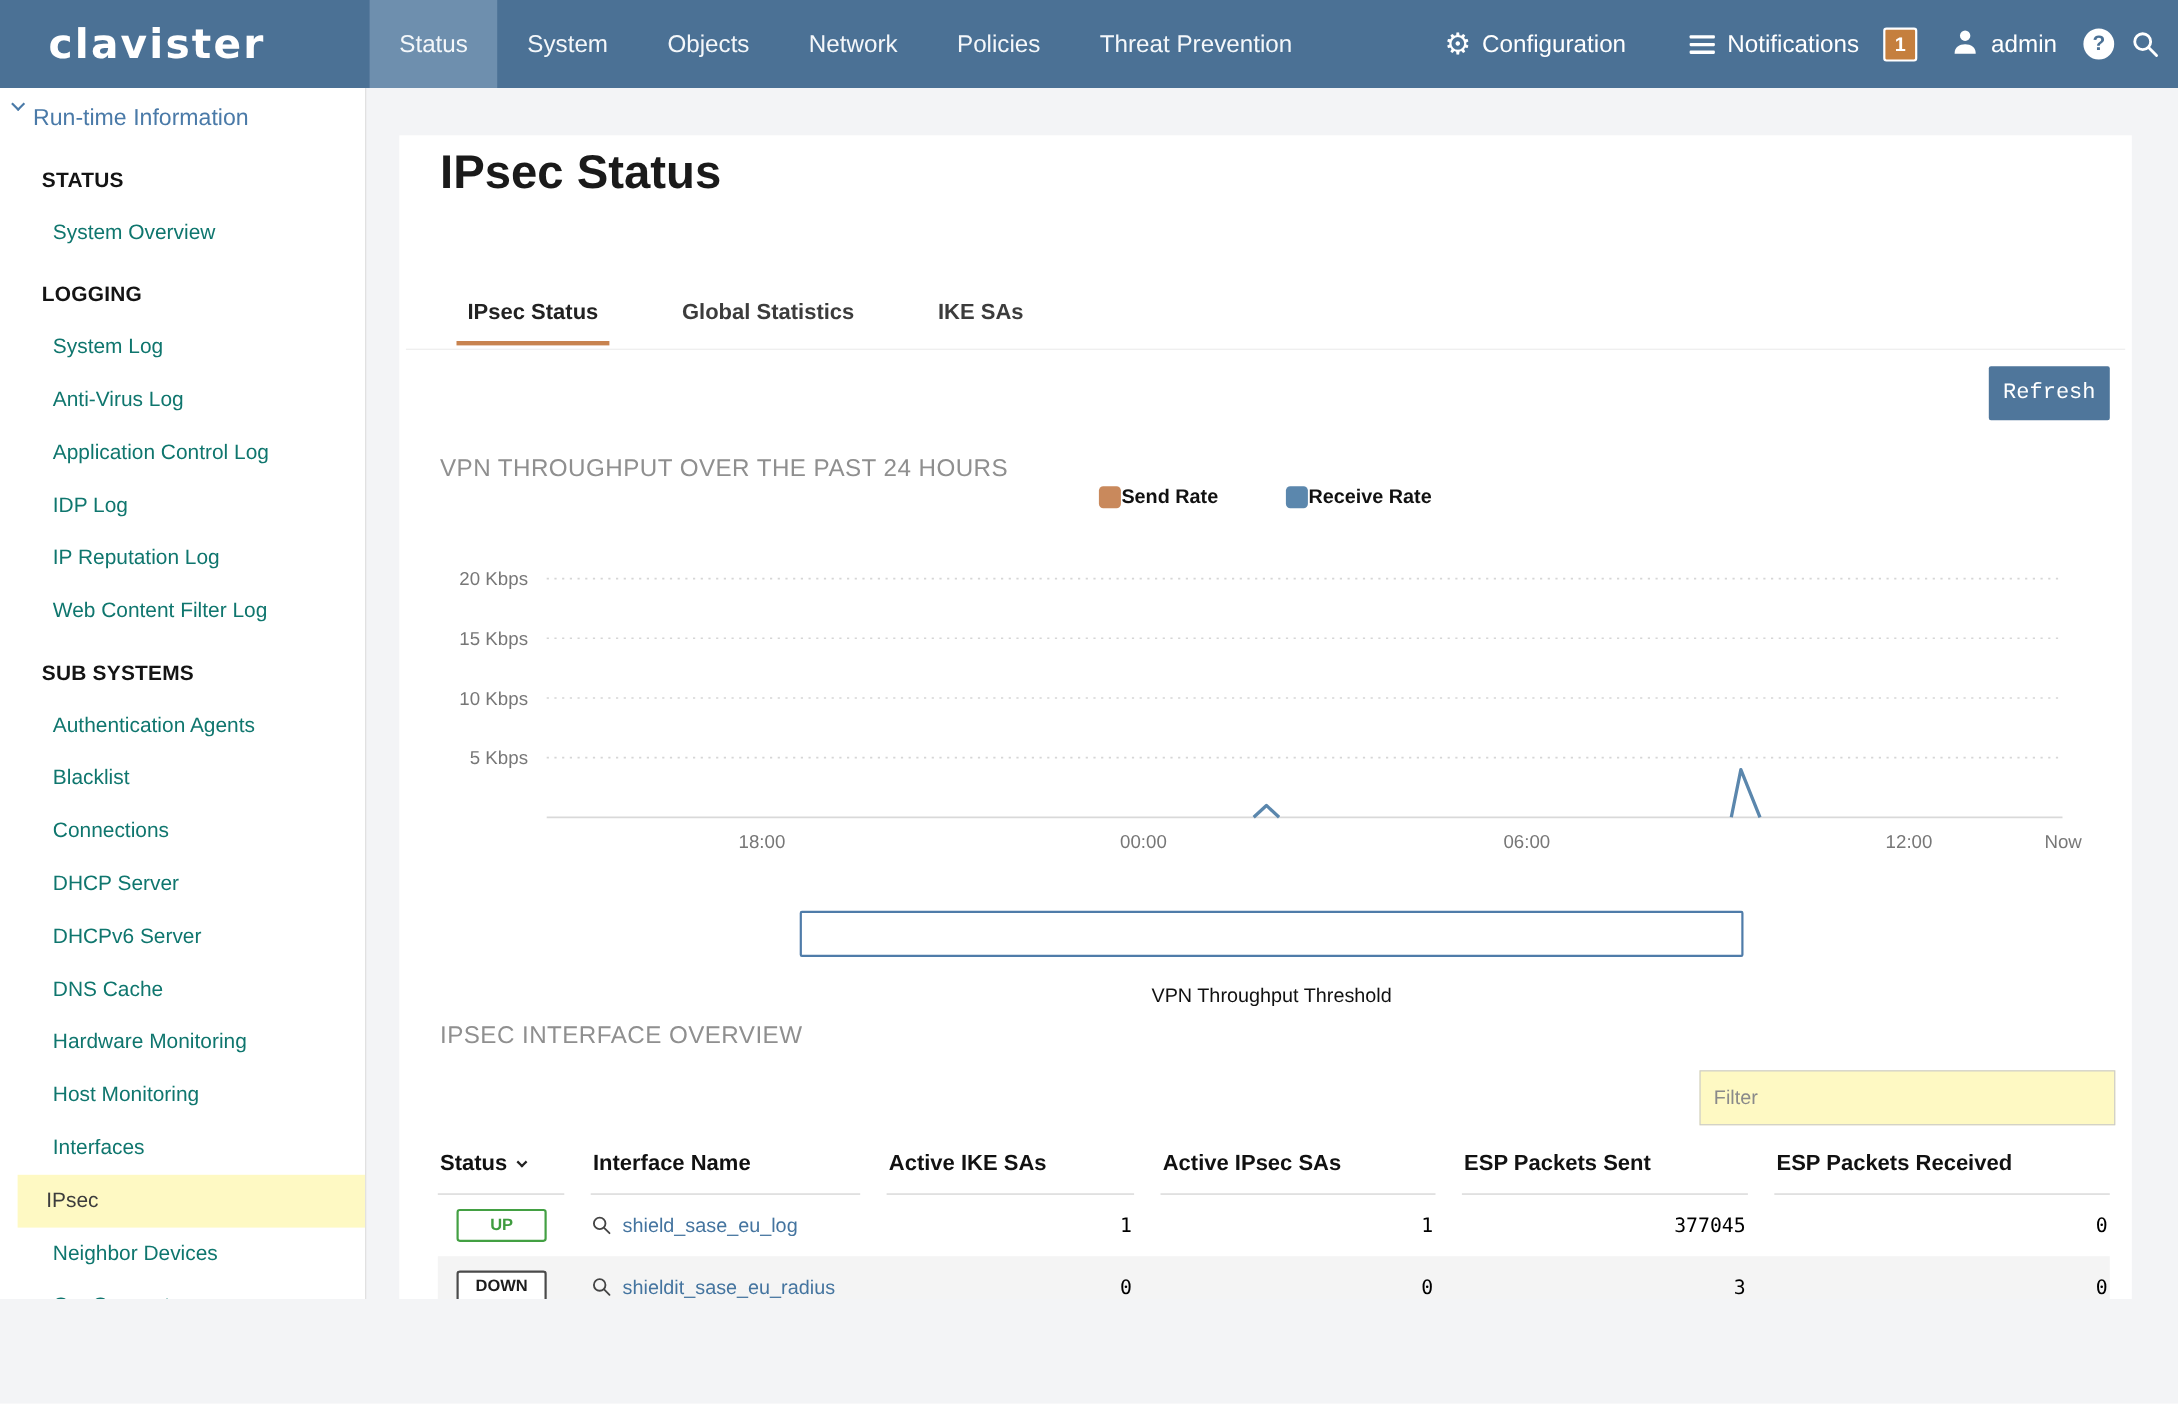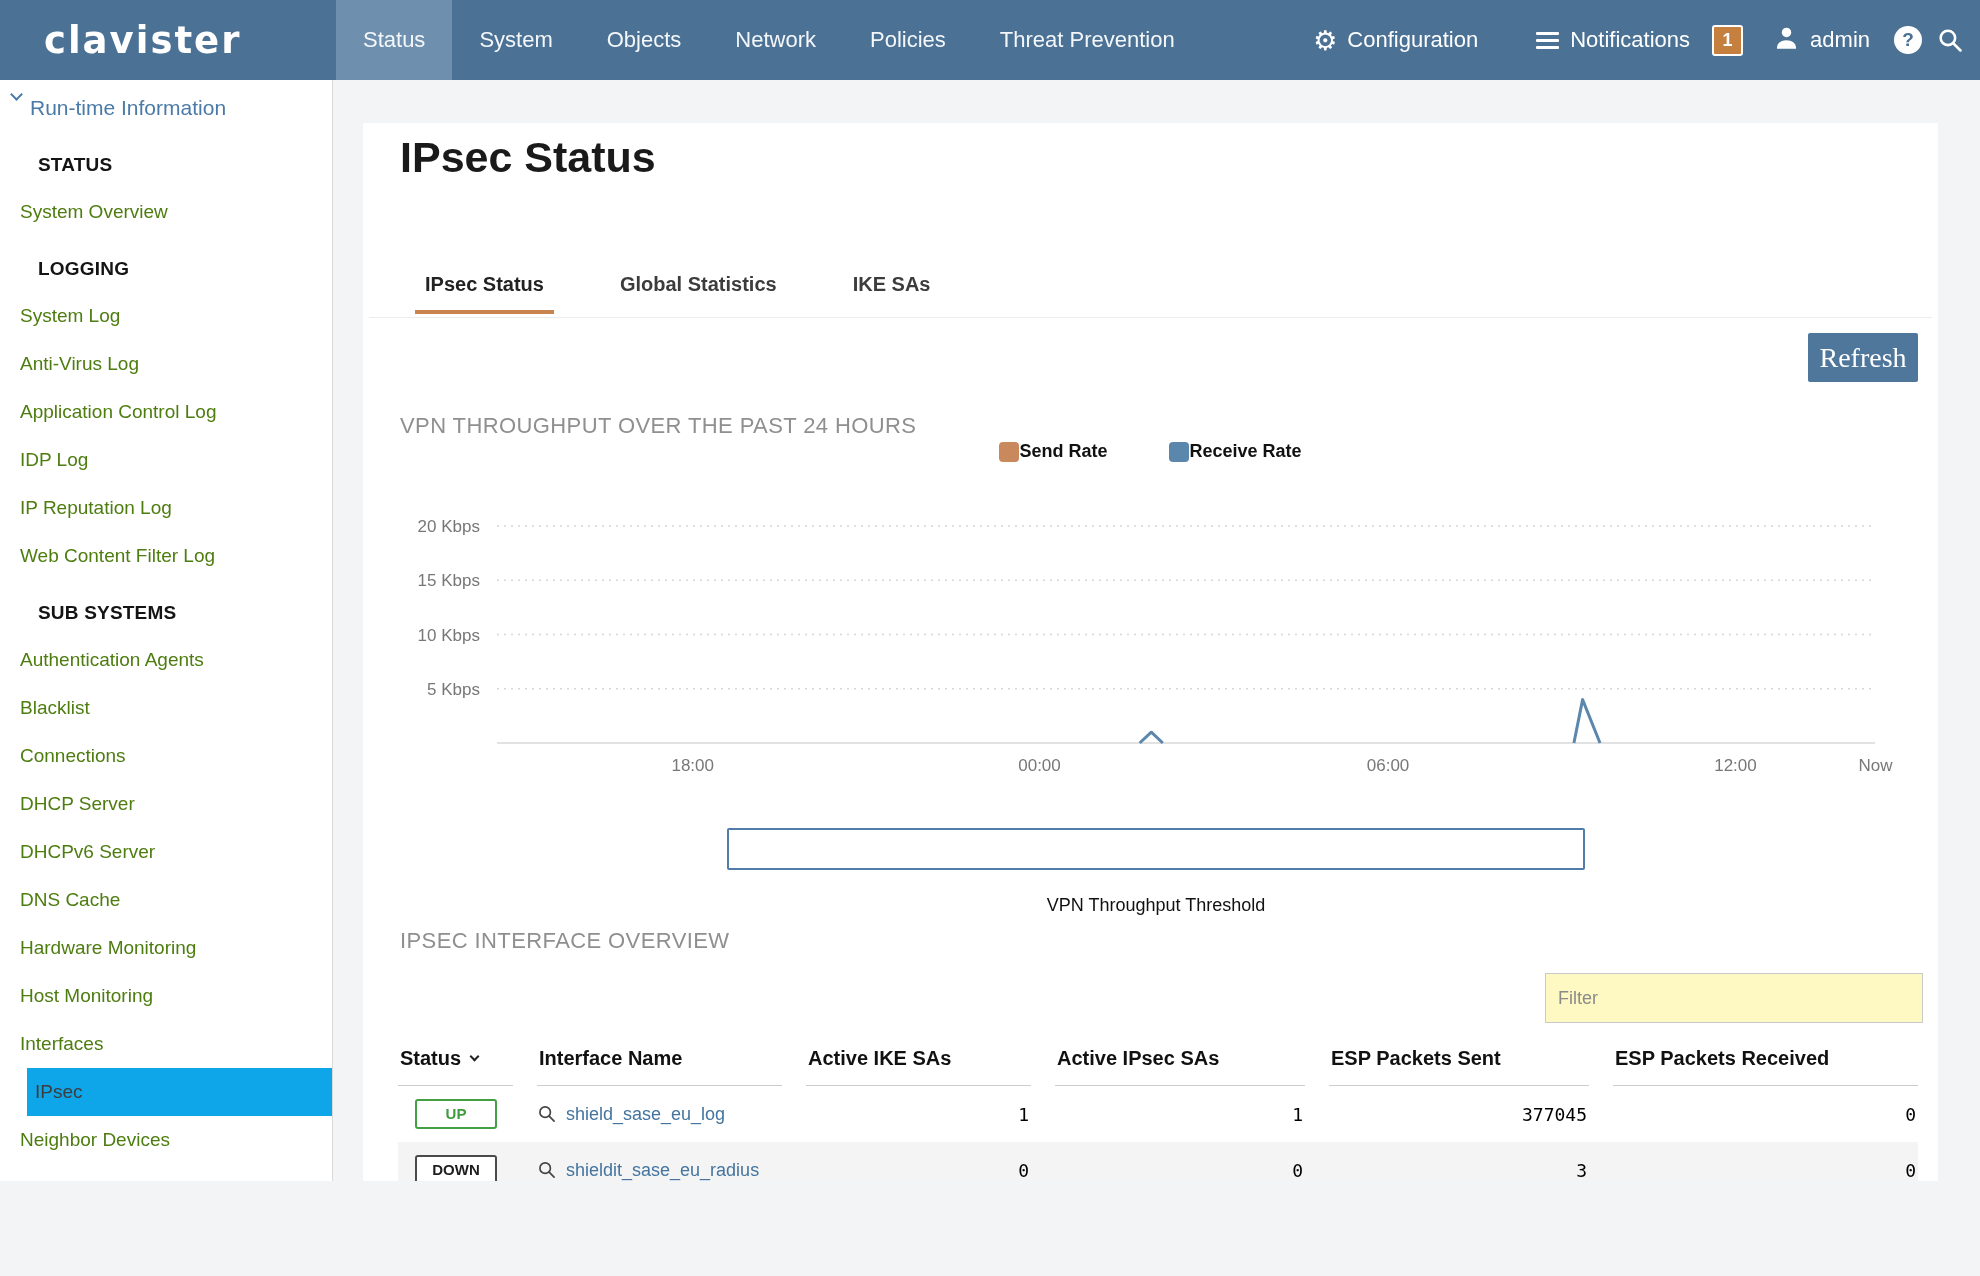--- a/index.html
+++ b/index.html
@@ -33,34 +33,34 @@
   
   .sidebar{position:absolute;left:0;top:80px;width:333px;height:1196px;background:#fff;
            border-right:1px solid #dadada;padding-top:16px;overflow:hidden}
   .side-header{display:flex;align-items:flex-start;gap:9px;padding-left:12px;height:36px;
                font-size:21px;color:var(--sidebar-blue);cursor:pointer}
   .chev{display:inline-block;width:9px;height:9px;border-right:2px solid var(--sidebar-blue);
         border-bottom:2px solid var(--sidebar-blue);transform:rotate(45deg);margin-top:-6px}
   .side-section{margin-top:10px}
   .side-label{padding-left:38px;font-size:19px;font-weight:bold;color:#141414;height:46px;
               display:flex;align-items:center;letter-spacing:.2px}
-  .side-item{padding-left:20px;font-size:19px;color:#4d7c0f;height:48px;display:flex;align-items:center;cursor:pointer}
-  .side-item.selected{background:#0ea5e9;color:#3d3d3d;margin-left:27px;padding-left:8px}
+  .side-item{padding-left:48px;font-size:19px;color:#0f766e;height:48px;display:flex;align-items:center;cursor:pointer}
+  .side-item.selected{background:#fef9c3;color:#3d3d3d;margin-left:16px;padding-left:26px}
 
   
   .card{position:absolute;left:363px;top:123px;width:1575px;height:1153px;background:#fff}
   .page-title{position:absolute;left:37px;top:10px;font-size:43px;font-weight:600;color:#1a1a1a}
   .tabs{position:absolute;left:52px;top:140px;display:flex;gap:56px}
   .tab{font-size:20px;font-weight:bold;color:#3c3c3c;padding:10px 10px 14px 10px;
        border-bottom:4px solid transparent;cursor:pointer}
   .tab.active{color:#222;border-bottom-color:var(--accent)}
   .tab-divider{position:absolute;left:6px;right:6px;top:194px;height:1px;background:#ececec}
   .refresh-btn{position:absolute;right:20px;top:210px;width:110px;height:49px;background:#4f769b;
-               color:#fff;font-size:28px;border:none;border-radius:2px;cursor:pointer;
-               font-family:Liberation Serif, serif}
+               color:#fff;font-size:20px;border:none;border-radius:2px;cursor:pointer;
+               font-family:Liberation Mono, monospace}
   .section-heading{font-size:22px;color:#8f8f8f;letter-spacing:.4px}
   .chart-heading{position:absolute;left:37px;top:290px}
   .legend{position:absolute;left:0;top:318px;width:100%;display:flex;justify-content:center;gap:62px}
   .legend-item{display:flex;align-items:center;cursor:pointer}
   .legend-swatch{width:20px;height:20px;border-radius:4px}
   .legend-label{font-size:18px;font-weight:bold;color:#111}
   .chart-wrap{position:absolute;left:17px;top:372px;width:1520px;height:300px}
   .threshold-box{position:absolute;left:364px;top:705px;width:858px;height:42px;
                  border:2px solid #4f7ca9;border-radius:2px;background:#fff;cursor:pointer}
   .threshold-label{position:absolute;left:364px;top:772px;width:858px;text-align:center;

